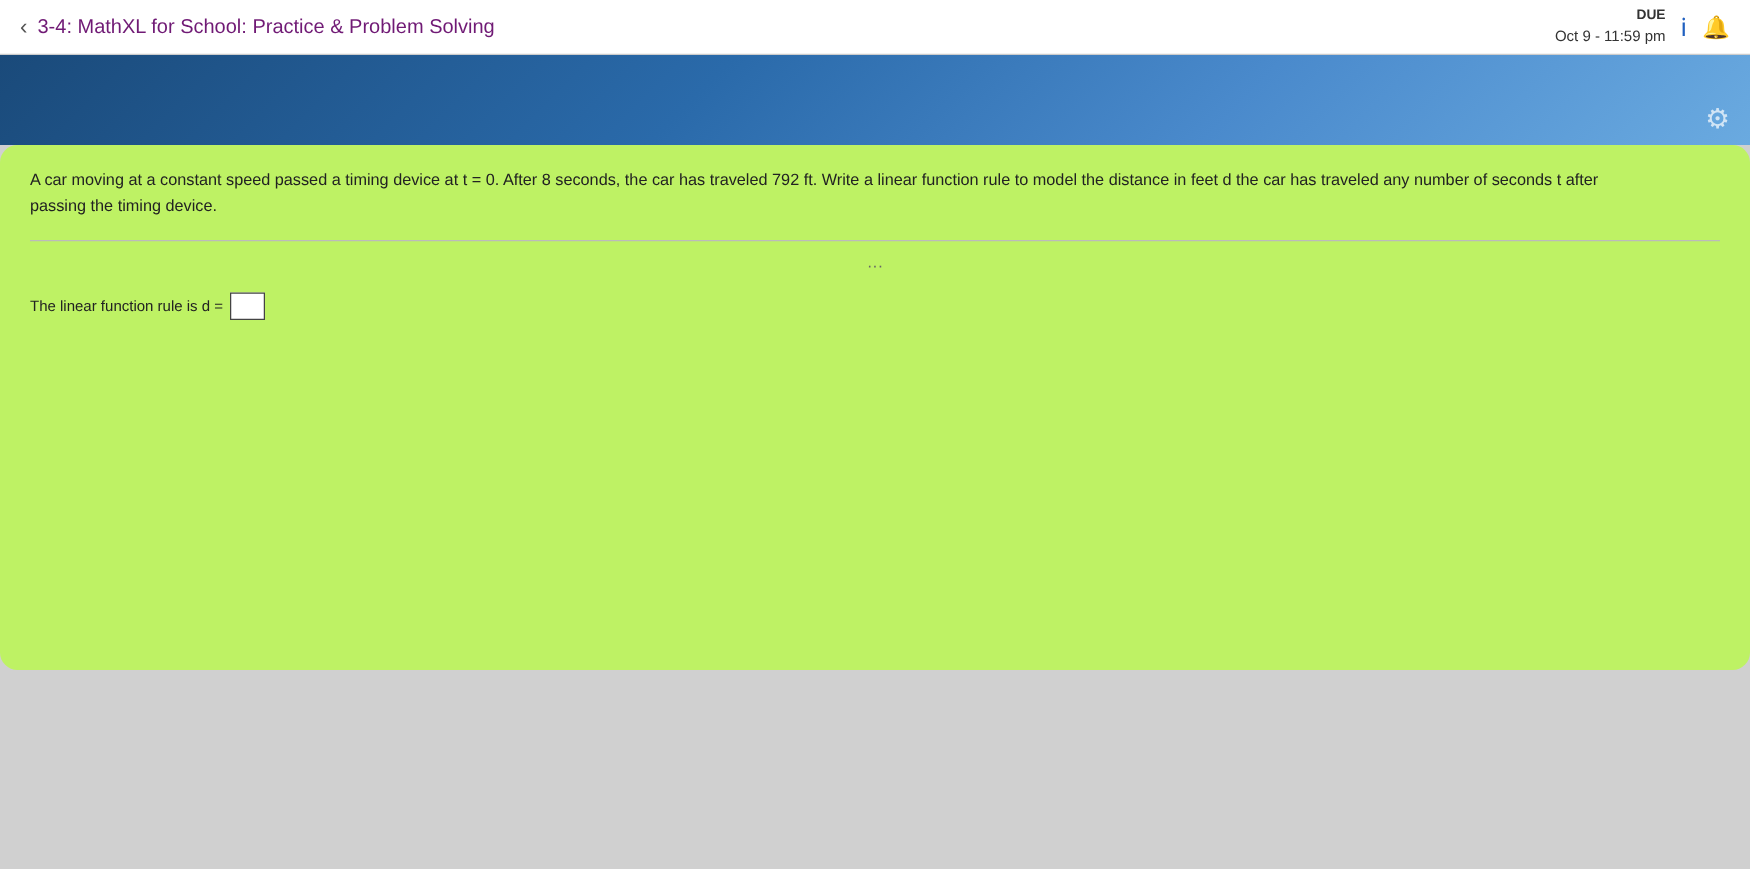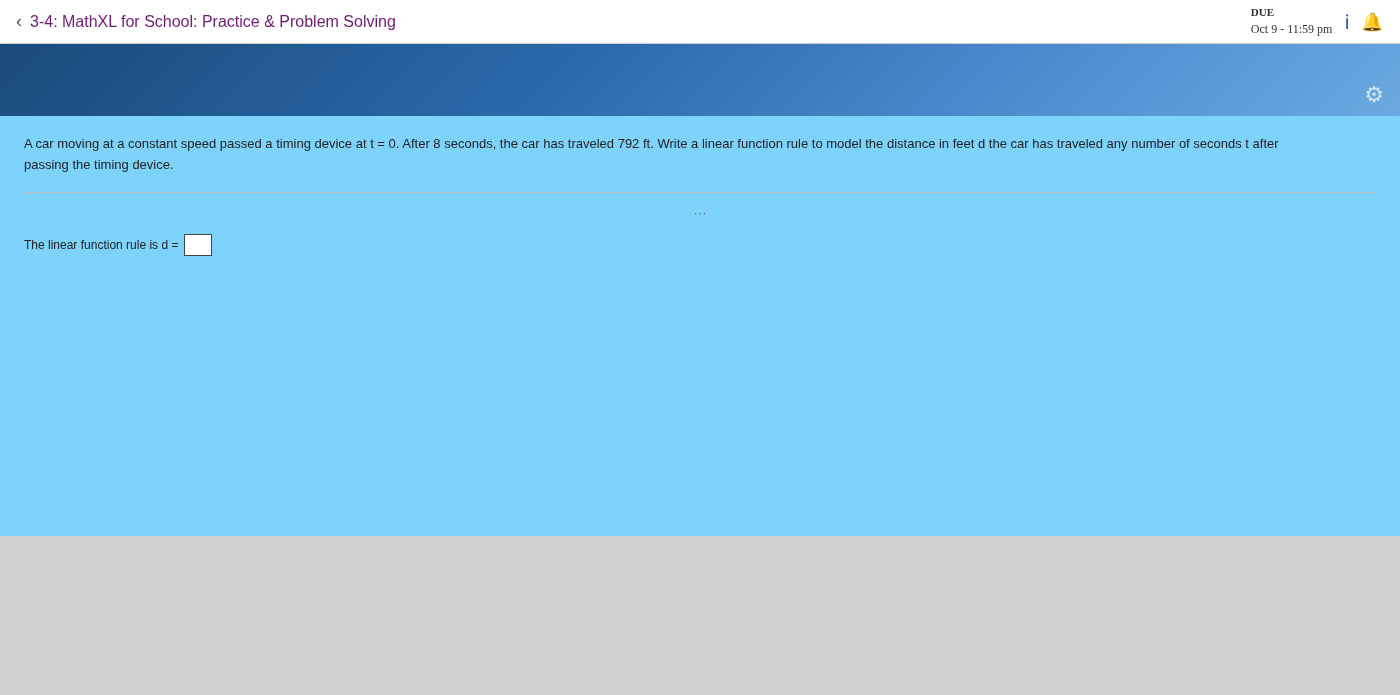--- a/index.html
+++ b/index.html
@@ -42,22 +42,22 @@
 
     .top-bar-right {
       display: flex;
       align-items: center;
       gap: 12px;
       font-size: 13px;
       color: #444;
     }
 
     .due-info {
+      text-align: right;
       line-height: 1.4;
-      font-family: Liberation Serif, serif;
     }
 
     .due-label {
       font-size: 11px;
       font-weight: bold;
       color: #333;
     }
 
     .due-date {
       font-size: 12px;
@@ -87,23 +87,24 @@
     }
 
     .banner-gear {
       color: rgba(255,255,255,0.7);
       font-size: 22px;
       cursor: pointer;
     }
 
     
     .main-content {
-      background: #7dd3fc;
+      background: #bef264;
       padding: 18px 24px 0 24px;
       min-height: 420px;
+      border-radius: 14px;
     }
 
     .problem-text {
       font-size: 13px;
       color: #222;
       line-height: 1.6;
       max-width: 1300px;
       margin-bottom: 16px;
     }
 

